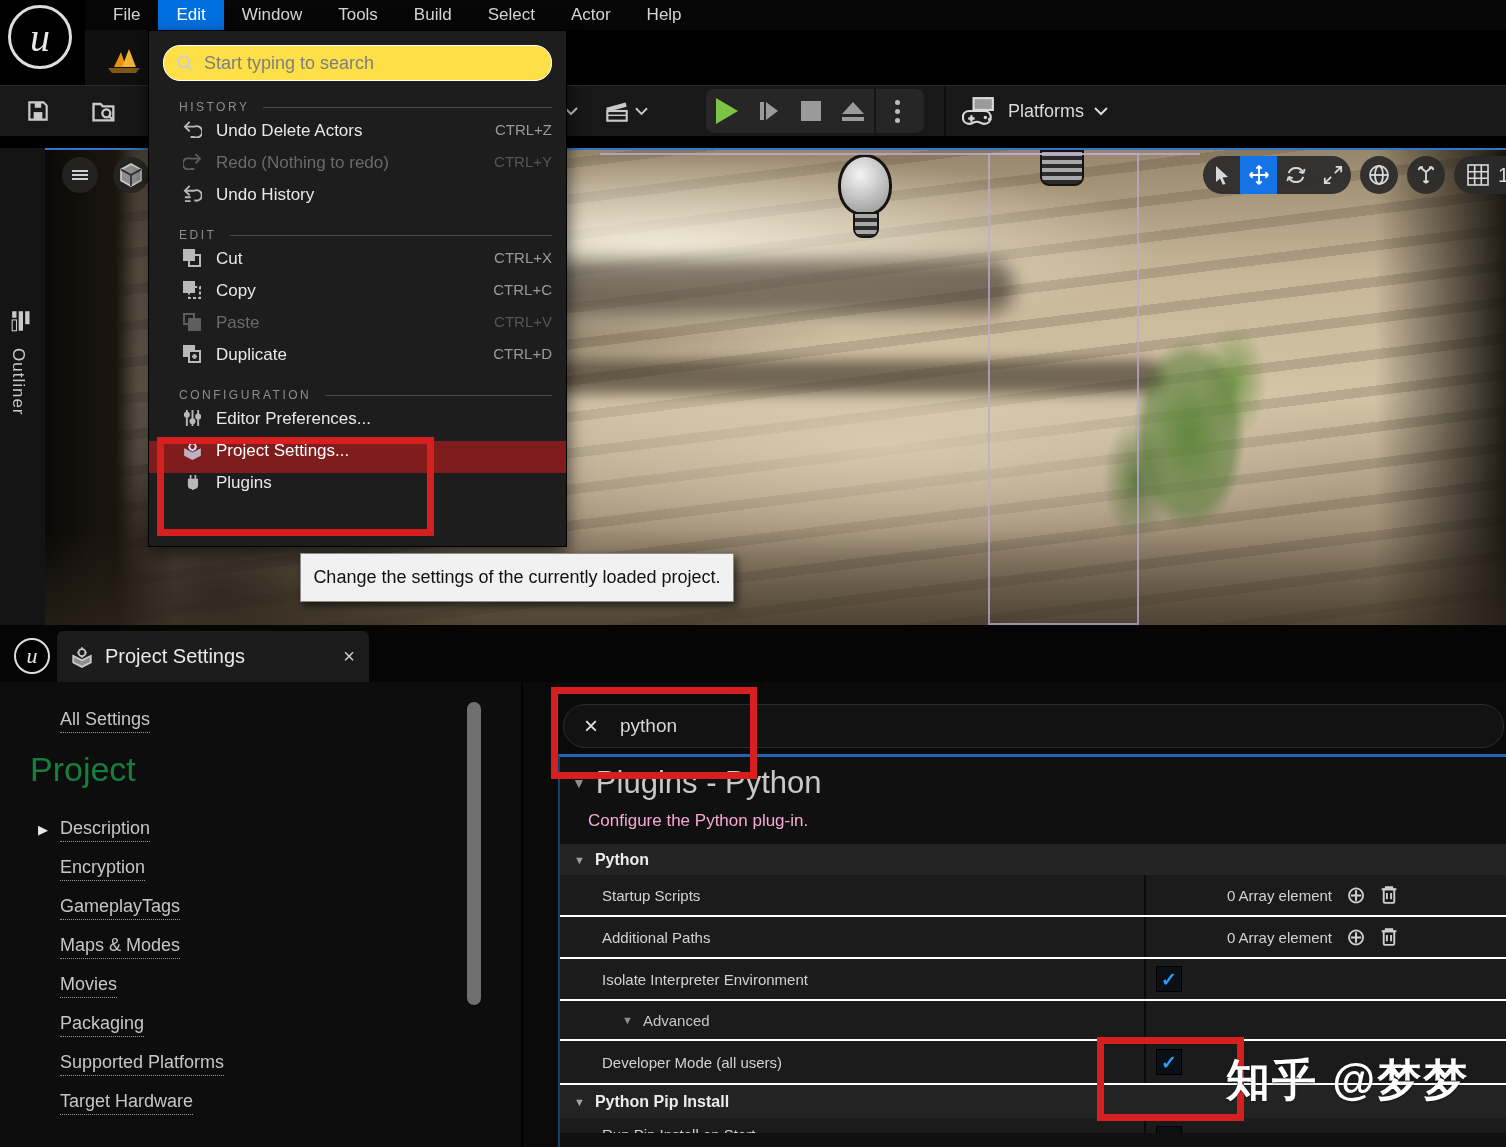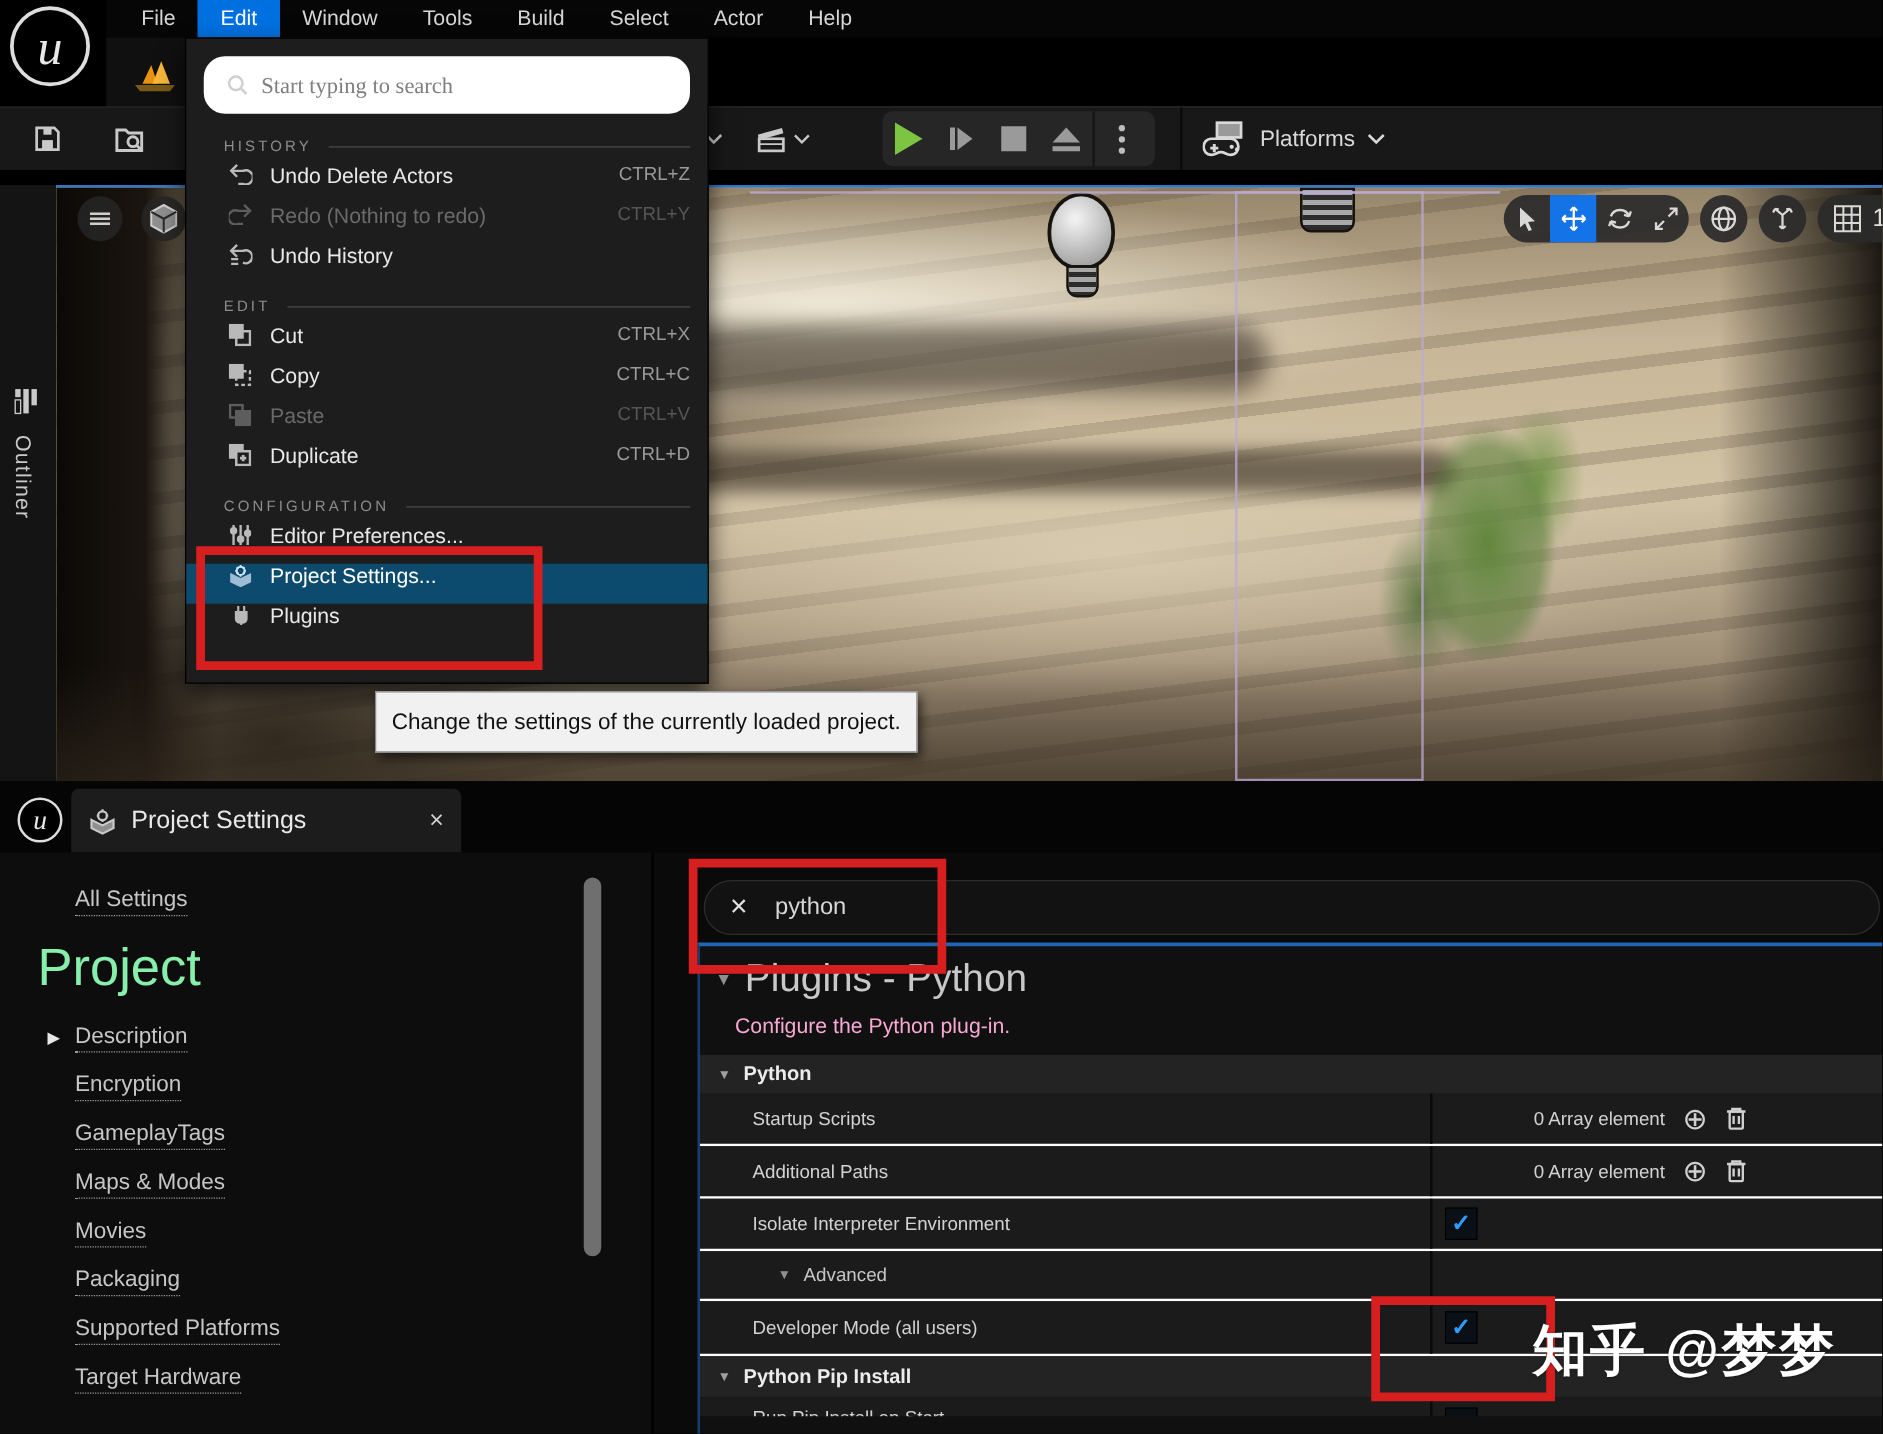--- a/index.html
+++ b/index.html
@@ -32,31 +32,31 @@
   .eject{display:flex;flex-direction:column;align-items:center;gap:3px;}
   .eject .tri{width:0;height:0;border-bottom:12px solid #9a9a9a;border-left:11px solid transparent;border-right:11px solid transparent;}
   .eject .bar{width:22px;height:4px;background:#9a9a9a;}
   .kebab{display:flex;flex-direction:column;gap:4px;align-items:center;}
   .kebab i{width:5px;height:5px;border-radius:50%;background:#bdbdbd;}
   #toolbar-sep{position:absolute;left:944px;top:0;width:2px;height:50px;background:#0b0b0b;}
   #platforms-group{position:absolute;left:962px;top:0;height:50px;display:flex;align-items:center;gap:10px;color:#d9d9d9;font-size:18px;}
 
   
   #edit-menu{left:148px;top:30px;width:419px;height:517px;background:#1d1d1d;border:1px solid #000;box-shadow:0 8px 18px rgba(0,0,0,.7);box-sizing:border-box;z-index:30;}
-  #menu-search{margin:14px 14px 8px 14px;height:34px;border-radius:17px;background:#ffffff;border:6px solid #ffffff;display:flex;align-items:center;padding:0 12px;gap:10px;font-family:Liberation Serif, serif;}
+  #menu-search{margin:14px 14px 8px 14px;height:34px;border-radius:17px;background:#fde047;border:1px solid #ffffff;display:flex;align-items:center;padding:0 12px;gap:10px;}
   #menu-search .ph{color:#7e7e7e;font-size:18px;}
   .sec-h{display:flex;align-items:center;color:#8d8d8d;font-size:12px;letter-spacing:2.5px;padding:8px 14px 4px 30px;height:20px;}
   .sec-h::after{content:"";flex:1;height:1px;background:#4a4a4a;margin-left:14px;}
   .mi-row{display:flex;height:32px;padding:0 14px 0 31px;color:#e8e8e8;font-size:17px;}
   .mi-row .ico{width:24px;margin-right:12px;display:flex;justify-content:center;color:#b9b9b9;}
   .mi-row .sc{margin-left:auto;color:#9a9a9a;font-size:15px;}
   .mi-row.disabled{color:#6a6a6a;}
   .mi-row.disabled .sc{color:#565656;}
   .mi-row.disabled .ico{color:#5d5d5d;}
-  .mi-row.sel{background:#0c4a6e;color:#fff;}
+  .mi-row.sel{background:#7f1d1d;color:#fff;}
   .mi-row.sel .ico{color:#cfe3f8;}
 
   .red-rect{position:absolute;border:7px solid #d81f1f;z-index:60;}
 
   
   #tooltip{left:300px;top:553px;width:432px;height:47px;background:#f1f1f1;border:1px solid #8a8a8a;box-shadow:3px 4px 8px rgba(0,0,0,.6);display:flex;align-items:center;justify-content:center;color:#111;font-size:18px;z-index:40;}
 
   
   #outliner-rail{left:0;top:148px;width:45px;height:477px;background:#141414;}
   #outliner-label{position:absolute;left:8px;top:200px;writing-mode:vertical-rl;transform:rotate(0deg);color:#c9c9c9;font-size:17px;letter-spacing:1px;}
@@ -88,21 +88,21 @@
   #ps-window{left:0;top:625px;width:1506px;height:522px;background:#0a0a0a;}
   #ps-titlebar{position:absolute;left:0;top:0;width:1506px;height:57px;background:#050505;}
   #ps-logo{left:14px;top:13px;width:32px;height:32px;font-size:22px;border-width:2px;}
   #ps-tab{position:absolute;left:57px;top:6px;width:312px;height:51px;background:#1c1c1c;border-radius:6px 6px 0 0;display:flex;align-items:center;padding:0 14px;box-sizing:border-box;gap:12px;}
   #ps-tab .title{color:#e9e9e9;font-size:20px;}
   #ps-tab .close{margin-left:auto;color:#cfcfcf;font-size:20px;}
 
   #ps-sidebar{position:absolute;left:0;top:57px;width:523px;height:465px;background:#0d0d0d;border-right:2px solid #000;box-sizing:border-box;}
   .dotted{border-bottom:1px dotted #9a9a9a;padding-bottom:2px;}
   #all-settings{position:absolute;left:60px;top:27px;color:#c6c6c6;font-size:18px;}
-  #proj-head{position:absolute;left:30px;top:68px;color:#86efac;font-size:42px;text-align:center;}
+  #proj-head{position:absolute;left:30px;top:68px;color:#15803d;font-size:34px;text-align:center;}
   #proj-items{position:absolute;left:60px;top:128px;list-style:none;margin:0;padding:0;}
   #proj-items li{height:39px;display:flex;align-items:center;color:#c6c6c6;font-size:18px;position:relative;}
   #proj-items li .arrow{position:absolute;left:-22px;color:#e8e8e8;font-size:13px;}
   #ps-scrollbar{position:absolute;left:467px;top:20px;width:14px;height:303px;background:#6f6f6f;border-radius:7px;}
 
   #ps-search{position:absolute;left:563px;top:79px;width:941px;height:44px;border-radius:22px;background:#121212;border:1px solid #2c2c2c;box-sizing:border-box;display:flex;align-items:center;padding:0 20px;gap:22px;}
   #ps-search .x{color:#e2e2e2;font-size:24px;line-height:1;}
   #ps-search .q{color:#d6d6d6;font-size:19px;}
 
   #ps-panel{position:absolute;left:558px;top:129px;width:948px;height:393px;background:#101010;border-top:3px solid #2163b4;border-left:2px solid #173f6e;box-sizing:border-box;overflow:hidden;}

